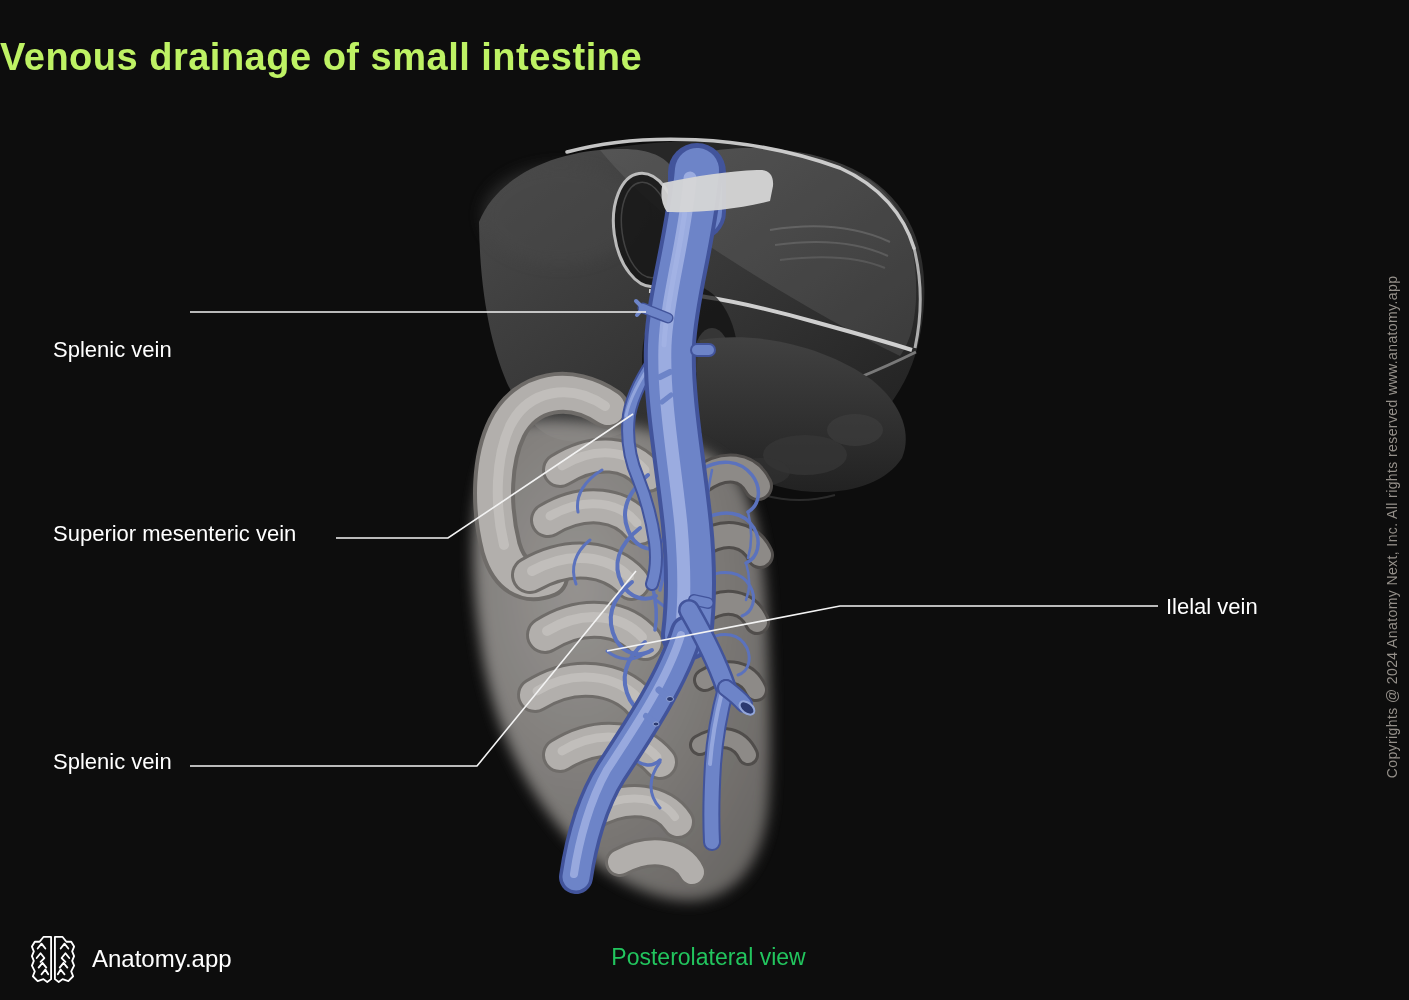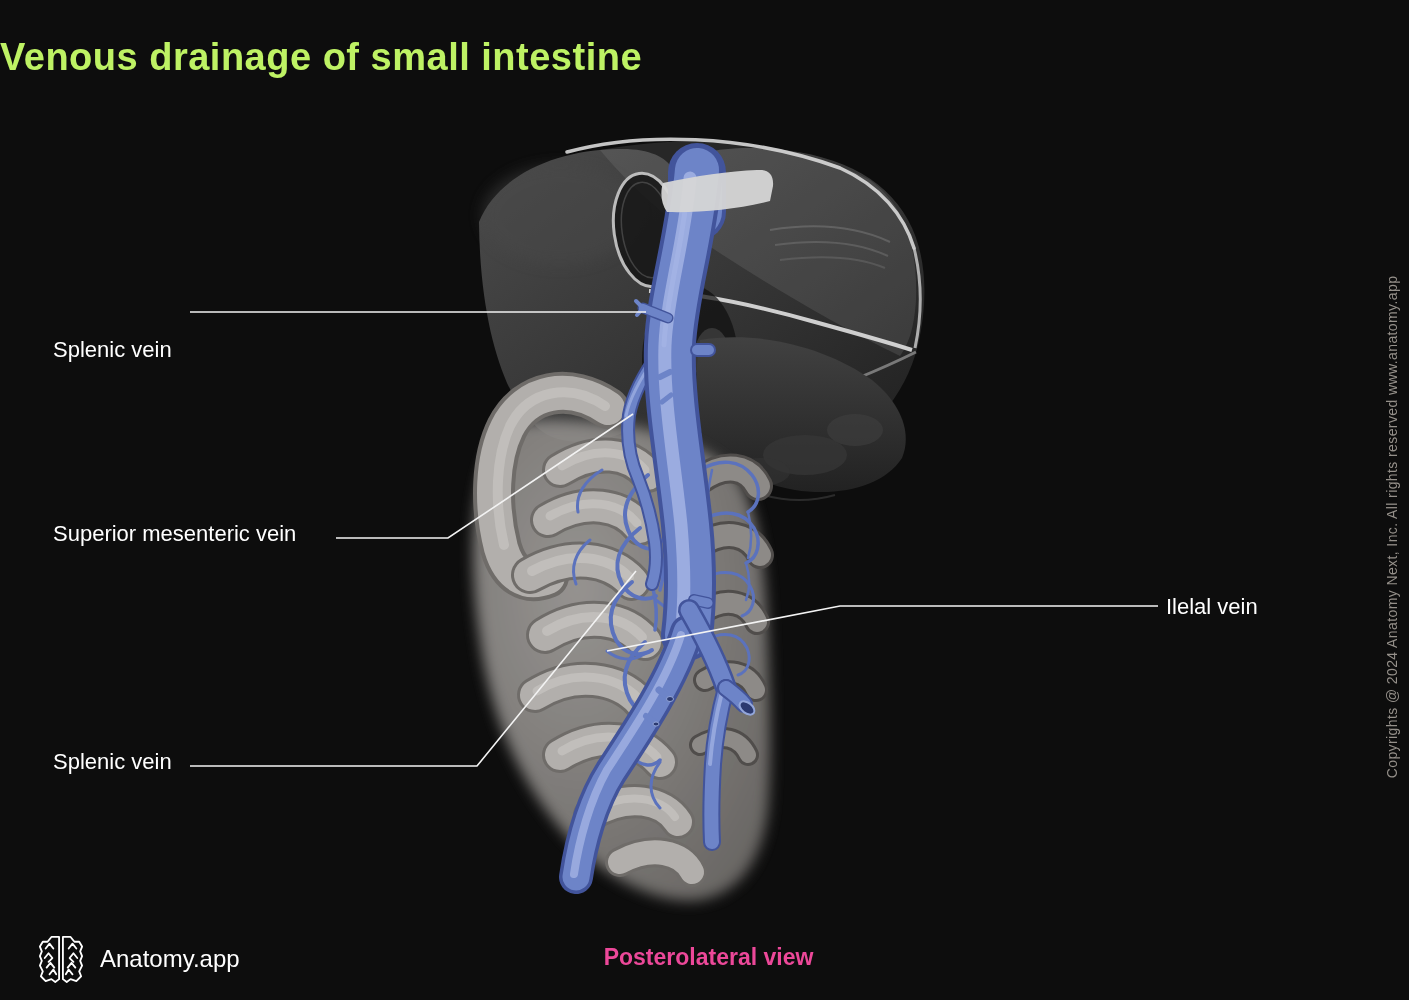--- a/index.html
+++ b/index.html
@@ -16,23 +16,23 @@
   .anat-label{
     position:absolute;color:#ffffff;font-size:22px;font-weight:500;
     line-height:26px;white-space:nowrap;
   }
   .lbl-splenic{left:53px;top:292px;margin-top:45px;}
   .lbl-smv{left:53px;top:521px;text-align:right;}
   .lbl-ileal{left:1166px;top:594px;}
   .lbl-jejunal{left:53px;top:749px;}
   .view-caption{
     position:absolute;left:8px;right:0;top:944px;text-align:center;
-    color:#ec4899;font-size:23px;font-weight:700;
-  }
-  .brand{position:absolute;left:38px;top:933px;display:flex;align-items:center;gap:16px;}
+    color:#22c55e;font-size:23px;font-weight:400;
+  }
+  .brand{position:absolute;left:30px;top:933px;display:flex;align-items:center;gap:16px;}
   .brand-name{color:#ffffff;font-size:24px;font-weight:400;}
   .copyright{
     position:absolute;left:1392px;top:527px;
     transform:translate(-50%,-50%) rotate(-90deg);
     color:#95908a;font-size:14px;letter-spacing:.4px;white-space:nowrap;
   }
   
   .coil-edge{fill:none;stroke:#6f6c69;stroke-linecap:round;}
   .coil-body{fill:none;stroke:#b2afac;stroke-linecap:round;}
   .coil-hi{fill:none;stroke:#d0cdca;stroke-linecap:round;opacity:.5;}

